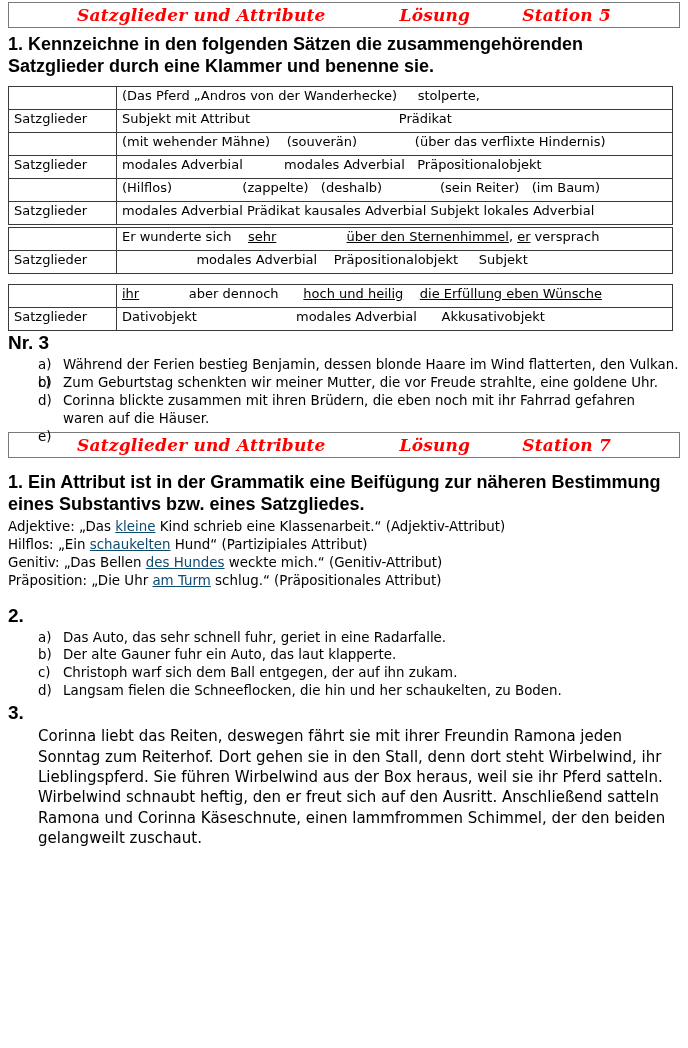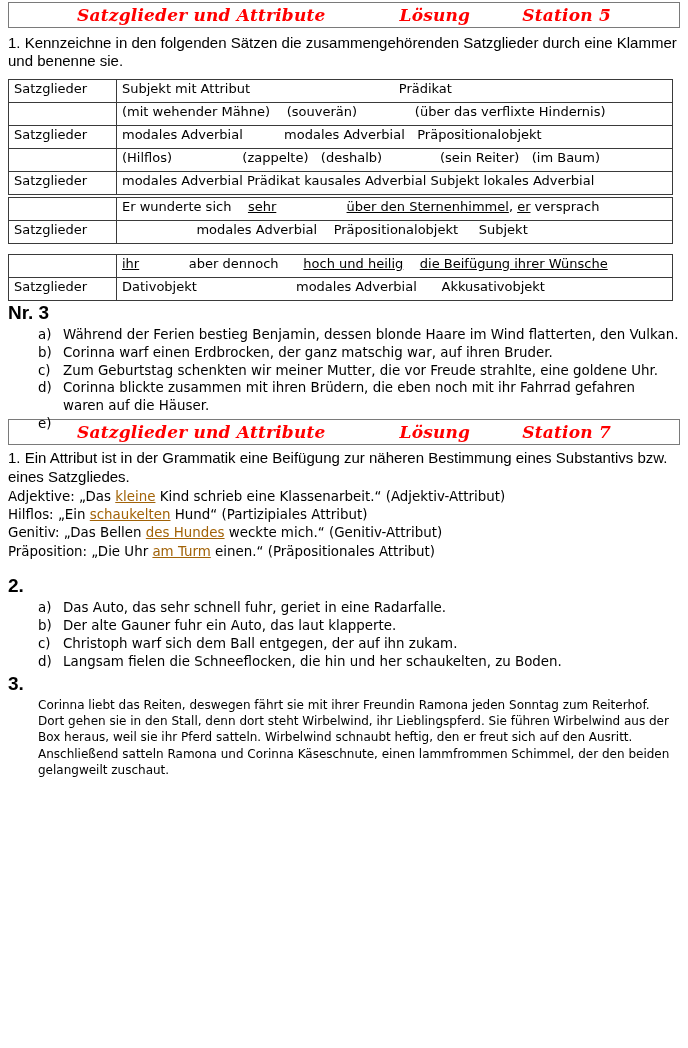--- a/index.html
+++ b/index.html
@@ -47,22 +47,22 @@
     font-weight: bold;
     font-size: 17px;
     letter-spacing: 0.2px;
   }
   .gap-lg { display: inline-block; width: 74px; }
   .gap-md { display: inline-block; width: 52px; }
 
   
   .task-heading {
     font-family: "Liberation Sans", sans-serif;
-    font-weight: normal;
-    font-size: 15px;
+    font-weight: bold;
+    font-size: 18px;
     line-height: 1.22;
     margin: 6px 0 2px 0;
   }
   .task-heading.tight { margin: 2px 0 1px 0; }
   .num-heading {
     font-family: "Liberation Sans", sans-serif;
     font-weight: bold;
     font-size: 19px;
     margin: 1px 0 0 0;
   }
@@ -87,21 +87,21 @@
     white-space: pre;
   }
   col.label-col { width: 108px; }
   .attr-line {
     font-family: "DejaVu Sans", sans-serif;
     font-size: 13.4px;
     line-height: 1.36;
     margin: 0;
   }
   .attr-hl {
-    color: #a16207;
+    color: #0c4a6e;
     text-decoration: underline;
     margin-top: 24px;
   }
   ol.letters {
     list-style: none;
     margin: 2px 0 0 0;
     padding: 0 0 0 30px;
   }
   ol.letters li {
     font-family: "DejaVu Sans", sans-serif;
@@ -112,21 +112,21 @@
     margin-bottom: 0;
   }
   ol.letters li .marker {
     position: absolute;
     left: 0;
     top: 0;
   }
   .para-block {
     margin: 2px 0 0 30px;
     font-family: "DejaVu Sans", sans-serif;
-    font-size: 12px;
+    font-size: 15px;
     line-height: 1.36;
     width: 640px;
   }
   u.plain { text-decoration: underline; }
   .nbsp-run { white-space: pre; }
 </style>
 </head>
 <body>
 
 <div class="page">
@@ -143,20 +143,24 @@
 
   <div class="task-heading">1. Kennzeichne in den folgenden Sätzen die zusammengehörenden Satzglieder durch eine Klammer und benenne sie.</div>
 
   <table class="gram t1">
     <colgroup>
         <col class="label-col">
         <col>
       </colgroup>
     <tbody>
       <tr>
+        <td></td>
+        <td>(Das Pferd „Andros von der Wanderhecke)     stolperte,</td>
+      </tr>
+      <tr>
         <td>Satzglieder</td>
         <td>Subjekt mit Attribut                                    Prädikat</td>
       </tr>
       <tr>
         <td></td>
         <td>(mit wehender Mähne)    (souverän)              (über das verflixte Hindernis)</td>
       </tr>
       <tr>
         <td>Satzglieder</td>
         <td>modales Adverbial          modales Adverbial   Präpositionalobjekt</td>
@@ -191,54 +195,54 @@
   </table>
 
   <table class="gram t3">
     <colgroup>
         <col class="label-col">
         <col>
       </colgroup>
     <tbody>
       <tr>
         <td></td>
-        <td style="white-space: normal;"><u class="plain">ihr</u><span class="nbsp-run">            </span><span class="nbsp-run">aber dennoch      </span><u class="plain">hoch und heilig</u><span class="nbsp-run">    </span><u class="plain">die Beifügung ihrer Wünsche</u></td>
+        <td style="white-space: normal;"><u class="plain">ihr</u><span class="nbsp-run">            </span><span class="nbsp-run">aber dennoch      </span><u class="plain">hoch und heilig</u><span class="nbsp-run">    </span><u class="plain">die Erfüllung eben Wünsche</u></td>
       </tr>
       <tr>
         <td>Satzglieder</td>
         <td>Dativobjekt                        modales Adverbial      Akkusativobjekt</td>
       </tr>
     </tbody>
   </table>
 
   <div class="num-heading">Nr. 3</div>
   <ol class="letters">
     <li><span class="marker">a)</span><span>Während der Ferien bestieg Benjamin, dessen blonde Haare im Wind flatterten, den Vulkan.</span></li>
-    <li><span class="marker">b)</span><span>Corinna warf einen Erdbrocken, der ganz matschig war, auf ihren Bruder.</span></li>
+    <li><span class="marker">b)</span></li>
     <li><span class="marker">c)</span><span>Zum Geburtstag schenkten wir meiner Mutter, die vor Freude strahlte, eine goldene Uhr.</span></li>
     <li><span class="marker">d)</span><span>Corinna blickte zusammen mit ihren Brüdern, die eben noch mit ihr Fahrrad gefahren waren auf die Häuser.</span></li>
     <li><span class="marker">e)</span><span></span></li>
   </ol>
 
   <div class="station-banner" style="margin-top:4px;">
     <span class="inner">
       <span class="banner-title">Satzglieder und Attribute</span>
       <span class="gap-lg"></span>
       <span class="banner-solution">Lösung</span>
       <span class="gap-md"></span>
       <span class="banner-station">Station 7</span>
     </span>
   </div>
 
-  <div class="task-heading" style="margin-top:4px;">1. Ein Attribut ist in der Grammatik eine Beifügung zur näheren Bestimmung eines Substantivs bzw. eines Satzgliedes.</div>
+  <div class="task-heading" style="margin-top:14px;">1. Ein Attribut ist in der Grammatik eine Beifügung zur näheren Bestimmung eines Substantivs bzw. eines Satzgliedes.</div>
 
   <div class="attr-line"><span>Adjektive: </span><span>„Das </span><span class="attr-hl">kleine</span><span> Kind schrieb eine Klassenarbeit.“ (Adjektiv-Attribut)</span></div>
   <div class="attr-line"><span>Hilflos: </span><span>„Ein </span><span class="attr-hl">schaukelten</span><span> Hund“ (Partizipiales Attribut)</span></div>
   <div class="attr-line"><span>Genitiv: </span><span>„Das Bellen </span><span class="attr-hl">des Hundes</span><span> weckte mich.“ (Genitiv-Attribut)</span></div>
-  <div class="attr-line"><span>Präposition: </span><span>„Die Uhr </span><span class="attr-hl">am Turm</span><span> einen.“ (Präpositionales Attribut)</span></div>
+  <div class="attr-line"><span>Präposition: </span><span>„Die Uhr </span><span class="attr-hl">am Turm</span><span> schlug.“ (Präpositionales Attribut)</span></div>
 
   <div class="num-heading" style="margin-top:14px;">2.</div>
   <ol class="letters">
     <li><span class="marker">a)</span><span>Das Auto, das sehr schnell fuhr, geriet in eine Radarfalle.</span></li>
     <li><span class="marker">b)</span><span>Der alte Gauner fuhr ein Auto, das laut klapperte.</span></li>
     <li><span class="marker">c)</span><span>Christoph warf sich dem Ball entgegen, der auf ihn zukam.</span></li>
     <li><span class="marker">d)</span><span>Langsam fielen die Schneeflocken, die hin und her schaukelten, zu Boden.</span></li>
   </ol>
 
   <div class="num-heading" style="margin-top:2px;">3.</div>

